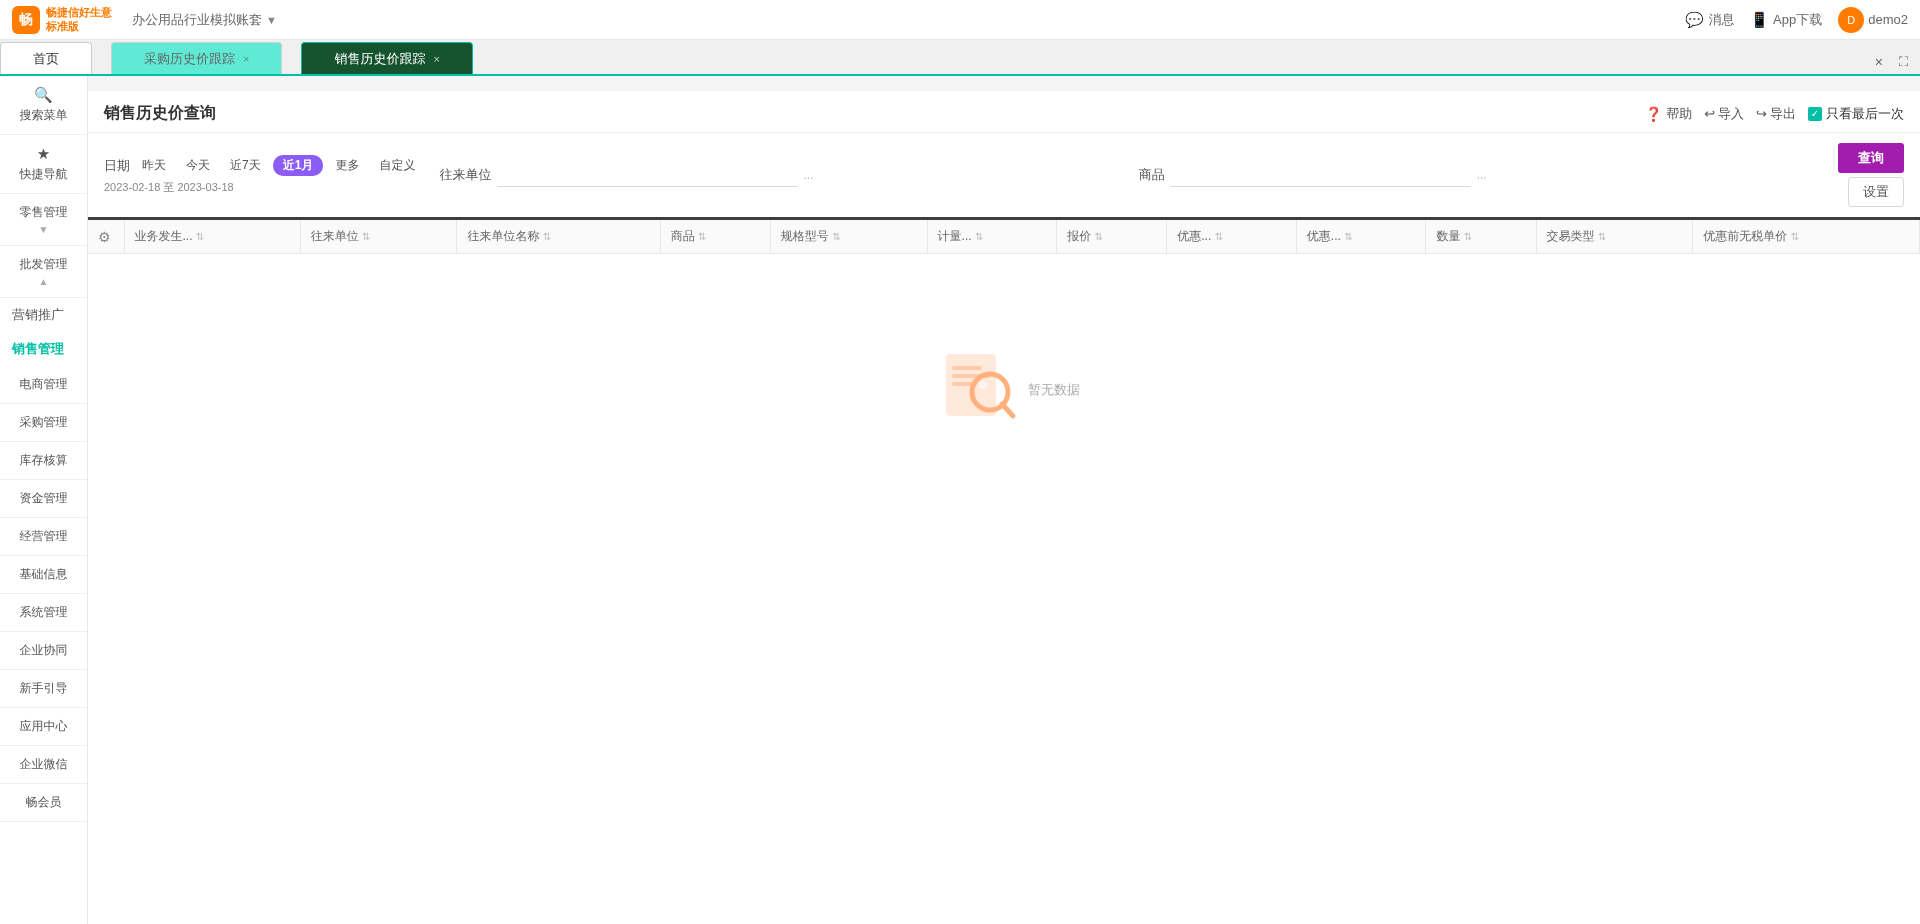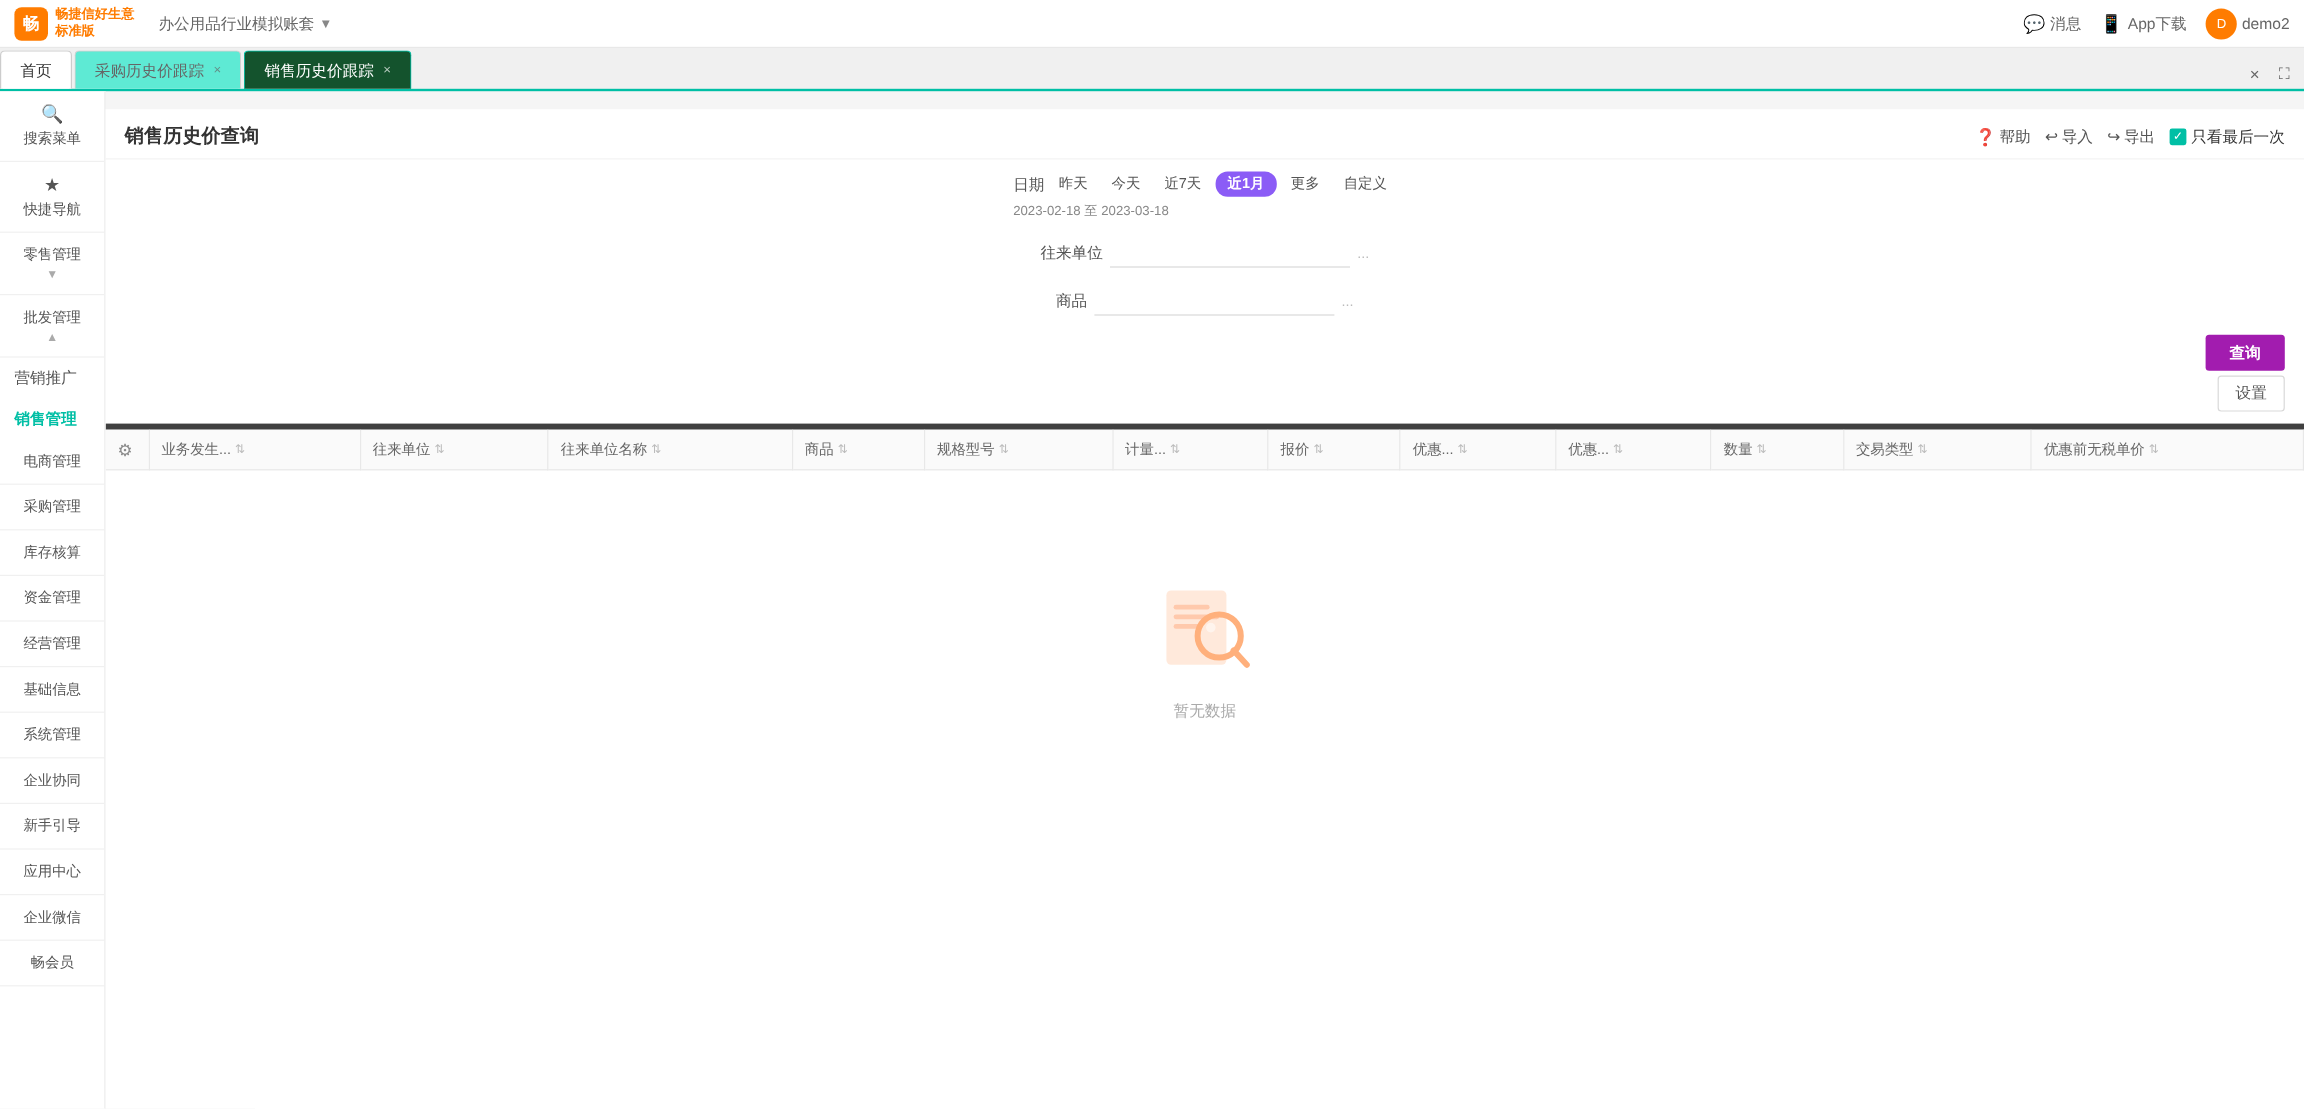--- a/index.html
+++ b/index.html
@@ -11,21 +11,21 @@
     .logo-area { display: flex; align-items: center; gap: 6px; }
     .logo-icon { width: 28px; height: 28px; background: #ff7c00; border-radius: 6px; display: flex; align-items: center; justify-content: center; color: #fff; font-size: 14px; font-weight: bold; }
     .logo-text { font-size: 11px; color: #ff7c00; font-weight: bold; line-height: 1.2; }
     .top-bar-title { font-size: 13px; color: #666; margin-left: 12px; display: flex; align-items: center; gap: 4px; }
     .top-bar-right { display: flex; align-items: center; gap: 16px; }
     .top-bar-action { display: flex; align-items: center; gap: 4px; color: #666; font-size: 13px; cursor: pointer; }
     .user-avatar { width: 26px; height: 26px; border-radius: 50%; background: #ff7c00; display: flex; align-items: center; justify-content: center; color: #fff; font-size: 11px; }
 
     
     .tab-bar { height: 36px; background: #f0f0f0; display: flex; align-items: flex-end; padding: 0 0 0 0; flex-shrink: 0; border-bottom: 2px solid #00bfa5; }
-    .tab { height: 32px; padding: 0 16px; display: flex; align-items: center; gap: 6px; cursor: pointer; font-size: 13px; color: #666; background: #e0e0e0; border-radius: 4px 4px 0 0; margin-right: 2px; border: 1px solid #d0d0d0; border-bottom: none; }
+    .tab { height: 32px; padding: 0 32px; display: flex; align-items: center; gap: 6px; cursor: pointer; font-size: 13px; color: #666; background: #e0e0e0; border-radius: 4px 4px 0 0; margin-right: 19px; border: 1px solid #d0d0d0; border-bottom: none; }
     .tab.home { background: #fff; color: #333; border-color: #ccc; }
     .tab.active { background: #14532d; color: #fff; border-color: #00bfa5; }
     .tab.inactive { background: #5eead4; color: #666; }
     .tab-close { font-size: 11px; color: inherit; opacity: 0.7; cursor: pointer; margin-left: 2px; }
     .tab-actions { margin-left: auto; display: flex; align-items: center; padding: 0 8px; gap: 8px; }
     .tab-action-btn { font-size: 16px; color: #666; cursor: pointer; padding: 4px; }
 
     
     .main-layout { display: flex; flex: 1; overflow: hidden; }
 
@@ -40,41 +40,41 @@
 
     
     .page-header { padding: 12px 16px 8px 16px; border-bottom: 1px solid #f0f0f0; display: flex; align-items: center; justify-content: space-between; }
     .page-title { font-size: 16px; font-weight: bold; color: #333; }
     .page-header-actions { display: flex; align-items: center; gap: 12px; }
     .header-action { display: flex; align-items: center; gap: 3px; font-size: 13px; color: #555; cursor: pointer; }
     .checkbox-container { display: flex; align-items: center; gap: 4px; }
     .checkbox-checked { width: 14px; height: 14px; background: #00bfa5; border-radius: 2px; display: flex; align-items: center; justify-content: center; color: #fff; font-size: 10px; }
 
     
-    .filter-area { padding: 10px 16px; background: #fff; border-bottom: 5px solid #404040; display: flex; align-items: center; gap: 16px; flex-wrap: wrap; flex-direction: column; }
+    .filter-area { padding: 10px 16px; background: #fff; border-bottom: 3px solid #404040; display: flex; align-items: center; gap: 16px; flex-wrap: wrap; }
     .filter-label { font-size: 13px; color: #555; white-space: nowrap; }
     .filter-date-buttons { display: flex; align-items: center; gap: 4px; }
     .date-btn { padding: 2px 8px; font-size: 12px; color: #555; cursor: pointer; border-radius: 3px; background: transparent; border: none; text-align: center; }
     .date-btn.active { background: #8b5cf6; color: #fff; border-radius: 10px; padding: 2px 10px; font-weight: bold; }
     .date-range { font-size: 11px; color: #888; margin-top: 2px; }
     .filter-input { border: none; border-bottom: 1px solid #d9d9d9; padding: 4px 8px; font-size: 13px; color: #333; outline: none; min-width: 200px; background: transparent; }
     .filter-input-dots { color: #bbb; font-size: 12px; cursor: pointer; }
     .filter-query-btn { background: #a21caf; color: #fff; border: none; border-radius: 3px; padding: 6px 20px; font-size: 13px; cursor: pointer; font-weight: bold; }
     .filter-setting-btn { background: #fff; color: #555; border: 1px solid #d9d9d9; border-radius: 3px; padding: 5px 14px; font-size: 13px; cursor: pointer; }
 
     
     .table-container { flex: 1; overflow: auto; }
     .data-table { width: 100%; border-collapse: collapse; }
     .data-table th { background: #fafafa; border-bottom: 1px solid #e8e8e8; border-right: 1px solid #e8e8e8; padding: 8px 10px; font-size: 12px; color: #666; font-weight: normal; text-align: left; white-space: nowrap; cursor: pointer; }
     .th-gear { width: 36px; text-align: center; }
     .sort-icon { font-size: 10px; color: #bbb; vertical-align: middle; }
     .gear-icon { font-size: 14px; color: #888; cursor: pointer; }
 
     
-    .empty-state { display: flex; flex-direction: column; align-items: center; justify-content: center; padding: 80px 0; }
+    .empty-state { display: flex; flex-direction: row; align-items: center; justify-content: center; padding: 80px 0; }
     .empty-illustration { width: 100px; height: 100px; margin-bottom: 12px; position: relative; }
     .empty-text { font-size: 13px; color: #aaa; }
   </style>
 </head>
 <body>
 
 <div class="top-bar">
   <div class="top-bar-left">
     <div class="logo-area">
       <div class="logo-icon">畅</div>

